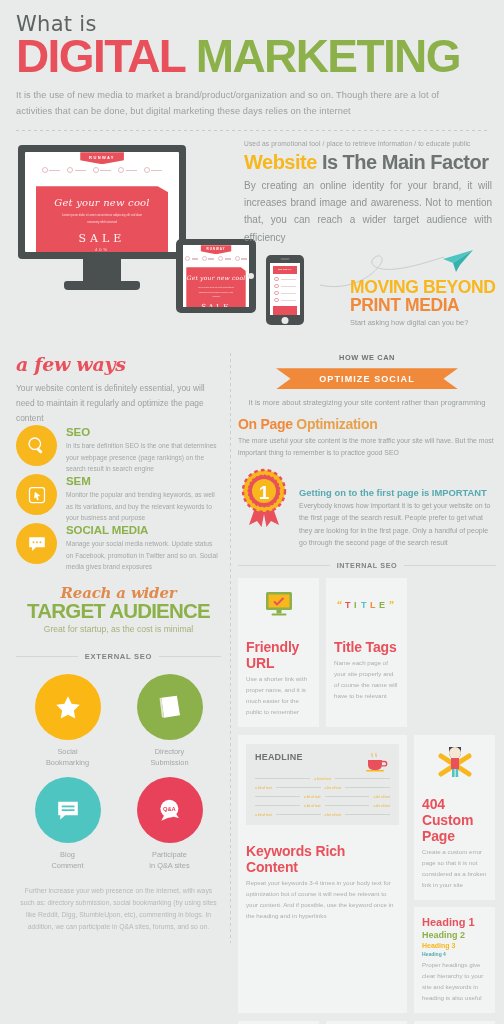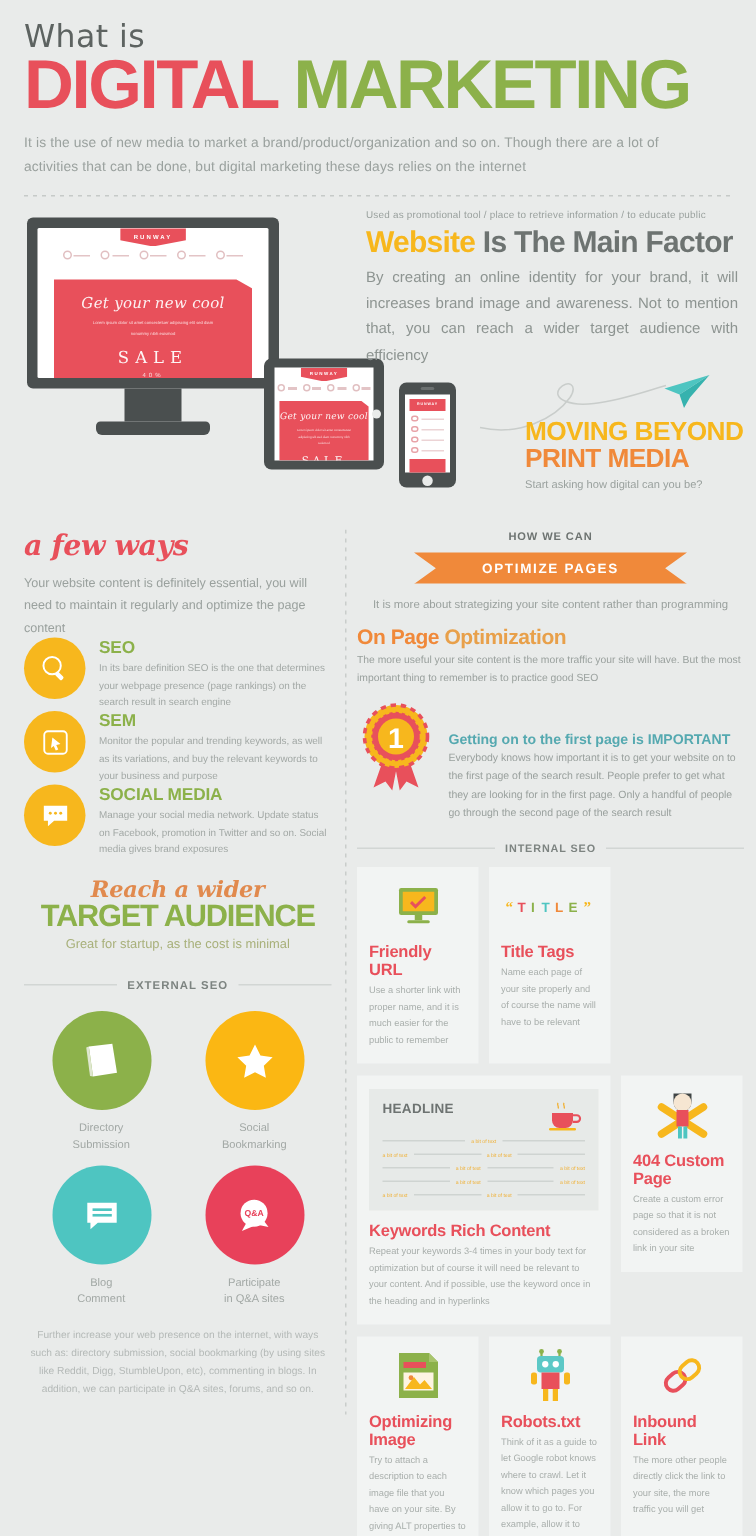--- a/index.html
+++ b/index.html
@@ -155,21 +155,21 @@
   .fr-text{font-size:7px;line-height:1.78;color:#9aa19e;margin-top:2px;}
 
   .intlabel{display:flex;align-items:center;gap:7px;margin-top:11px;}
   .intlabel .ln{flex:1;height:1px;background:#d2d6d4;}
   .intlabel span{font-size:7.2px;font-weight:bold;color:#7d8481;letter-spacing:.6px;}
 
   .cards{display:flex;flex-wrap:wrap;gap:7px;margin-top:8px;}
   .card{background:#f2f4f3;padding:9px 8px 10px 8px;box-sizing:border-box;}
   .c3{width:81px;}
   .c-wide{width:169px;}
-  .c-title{font-size:11px;font-weight:bold;color:#e8505b;margin-top:8px;letter-spacing:-.15px;}
+  .c-title{font-size:14px;font-weight:bold;color:#e8505b;margin-top:18px;letter-spacing:-.15px;}
   .c-text{font-size:6.2px;line-height:1.78;color:#a9afac;margin-top:2px;}
   .icon-wrap{height:34px;display:flex;align-items:center;justify-content:center;}
   .kw-box{background:#e7eae8;padding:8px 9px;}
   .kw-head{font-size:9px;font-weight:bold;color:#6d7371;letter-spacing:.2px;}
   .kw-line{display:flex;align-items:center;gap:4px;margin-top:5px;}
   .kw-rule{flex:1;height:1px;background:#cfd4d1;}
   .kw-tag{font-size:3.4px;color:#f0b23a;white-space:nowrap;}
   .hcard .hh1{font-size:11px;font-weight:bold;color:#e8505b;}
   .hcard .hh2{font-size:9px;font-weight:bold;color:#8cb14a;margin-top:2px;}
   .hcard .hh3{font-size:7px;font-weight:bold;color:#f7b71d;margin-top:2px;}
@@ -373,35 +373,35 @@
       <div class="ta-sub">Great for startup, as the cost is minimal</div>
 
       <div class="seclabel">
         <span class="ln"></span>
         <span>EXTERNAL SEO</span>
         <span class="ln"></span>
       </div>
 
       <div class="circgrid">
         <div class="cg-item">
+          <div class="cg-circ" style="background:#fbb713;">
+            <svg width="30" height="30" viewBox="0 0 24 24">
+              <path d="M12 3.4 L14.9 9.3 L21.4 10.2 L16.7 14.8 L17.8 21.2 L12 18.2 L6.2 21.2 L7.3 14.8 L2.6 10.2 L9.1 9.3 Z" fill="#fff"></path>
+            </svg>
+          </div>
+          <div class="cg-lab">Social<br>Bookmarking</div>
+        </div>
+        <div class="cg-item">
           <div class="cg-circ" style="background:#8cb14a;">
             <svg width="30" height="30" viewBox="0 0 24 24">
               <path d="M5 4.5 L17.5 3 L20 18.5 L7.2 20.5 Z" fill="#fff"></path>
               <path d="M5 4.5 L7.2 20.5 L5.6 20.2 L3.6 5z" fill="#dfe7d0"></path>
             </svg>
           </div>
           <div class="cg-lab">Directory<br>Submission</div>
-        </div>
-        <div class="cg-item">
-          <div class="cg-circ" style="background:#fbb713;">
-            <svg width="30" height="30" viewBox="0 0 24 24">
-              <path d="M12 3.4 L14.9 9.3 L21.4 10.2 L16.7 14.8 L17.8 21.2 L12 18.2 L6.2 21.2 L7.3 14.8 L2.6 10.2 L9.1 9.3 Z" fill="#fff"></path>
-            </svg>
-          </div>
-          <div class="cg-lab">Social<br>Bookmarking</div>
         </div>
         <div class="cg-item">
           <div class="cg-circ" style="background:#4ec5c1;">
             <svg width="28" height="28" viewBox="0 0 24 24">
               <path d="M3.6 5h16.8v11.4H9.6l-4.2 3.8v-3.8H3.6z" fill="#fff"></path>
               <rect x="6.6" y="8.2" width="11" height="1.5" fill="#4ec5c1"></rect>
               <rect x="6.6" y="11.4" width="11" height="1.5" fill="#4ec5c1"></rect>
             </svg>
           </div>
           <div class="cg-lab">Blog<br>Comment</div>
@@ -417,21 +417,21 @@
           </div>
           <div class="cg-lab">Participate<br>in Q&amp;A sites</div>
         </div>
       </div>
 
       <div class="footnote">Further increase your web presence on the internet, with ways such as: directory submission, social bookmarking (by using sites like Reddit, Digg, StumbleUpon, etc), commenting in blogs. In addition, we can participate in Q&amp;A sites, forums, and so on.</div>
     </div>
 
     <div class="right">
       <div class="howwecan">HOW WE CAN</div>
-      <div class="banner">OPTIMIZE PAGES</div>
+      <div class="banner">OPTIMIZE SOCIAL</div>
       <div class="r-lede">It is more about strategizing your site content rather than programming</div>
 
       <div class="h3o">
         <span class="o1">On Page</span><span class="o2"> Optimization</span>
       </div>
       <div class="r-p">The more useful your site content is the more traffic your site will have. But the most important thing to remember is to practice good SEO</div>
 
       <div class="first-row">
         <div class="badge">
           <svg width="52" height="62" viewBox="0 0 52 62">
@@ -545,20 +545,27 @@
                 <path d="M3 12 L31 30 M31 12 L3 30" stroke="#f7b71d" stroke-width="5" stroke-linecap="round"></path>
                 <rect x="13" y="14" width="8" height="11" fill="#e8505b"></rect>
                 <rect x="14" y="25" width="2.6" height="8" fill="#4ec5c1"></rect>
                 <rect x="17.6" y="25" width="2.6" height="8" fill="#4ec5c1"></rect>
               </svg>
             </div>
             <div class="c-title">404 Custom Page</div>
             <div class="c-text">Create a custom error page so that it is not considered as a broken link in your site</div>
           </div>
 
+          <div class="card c3 hcard" style="width:81px;">
+            <div class="hh1">Heading 1</div>
+            <div class="hh2">Heading 2</div>
+            <div class="hh3">Heading 3</div>
+            <div class="hh4">Heading 4</div>
+            <div class="c-text">Proper headings give clear hierarchy to your site and keywords in heading is also useful</div>
+          </div>
         </div>
       </div>
 
       <div class="cards">
         <div class="card c3">
           <div class="icon-wrap">
             <svg width="30" height="34" viewBox="0 0 30 34">
               <path d="M2 2 h20 l6 6 v24 H2 z" fill="#8cb14a"></path>
               <path d="M22 2 l6 6 h-6 z" fill="#a8c46c"></path>
               <rect x="5" y="8" width="15" height="4" fill="#e8505b"></rect>

